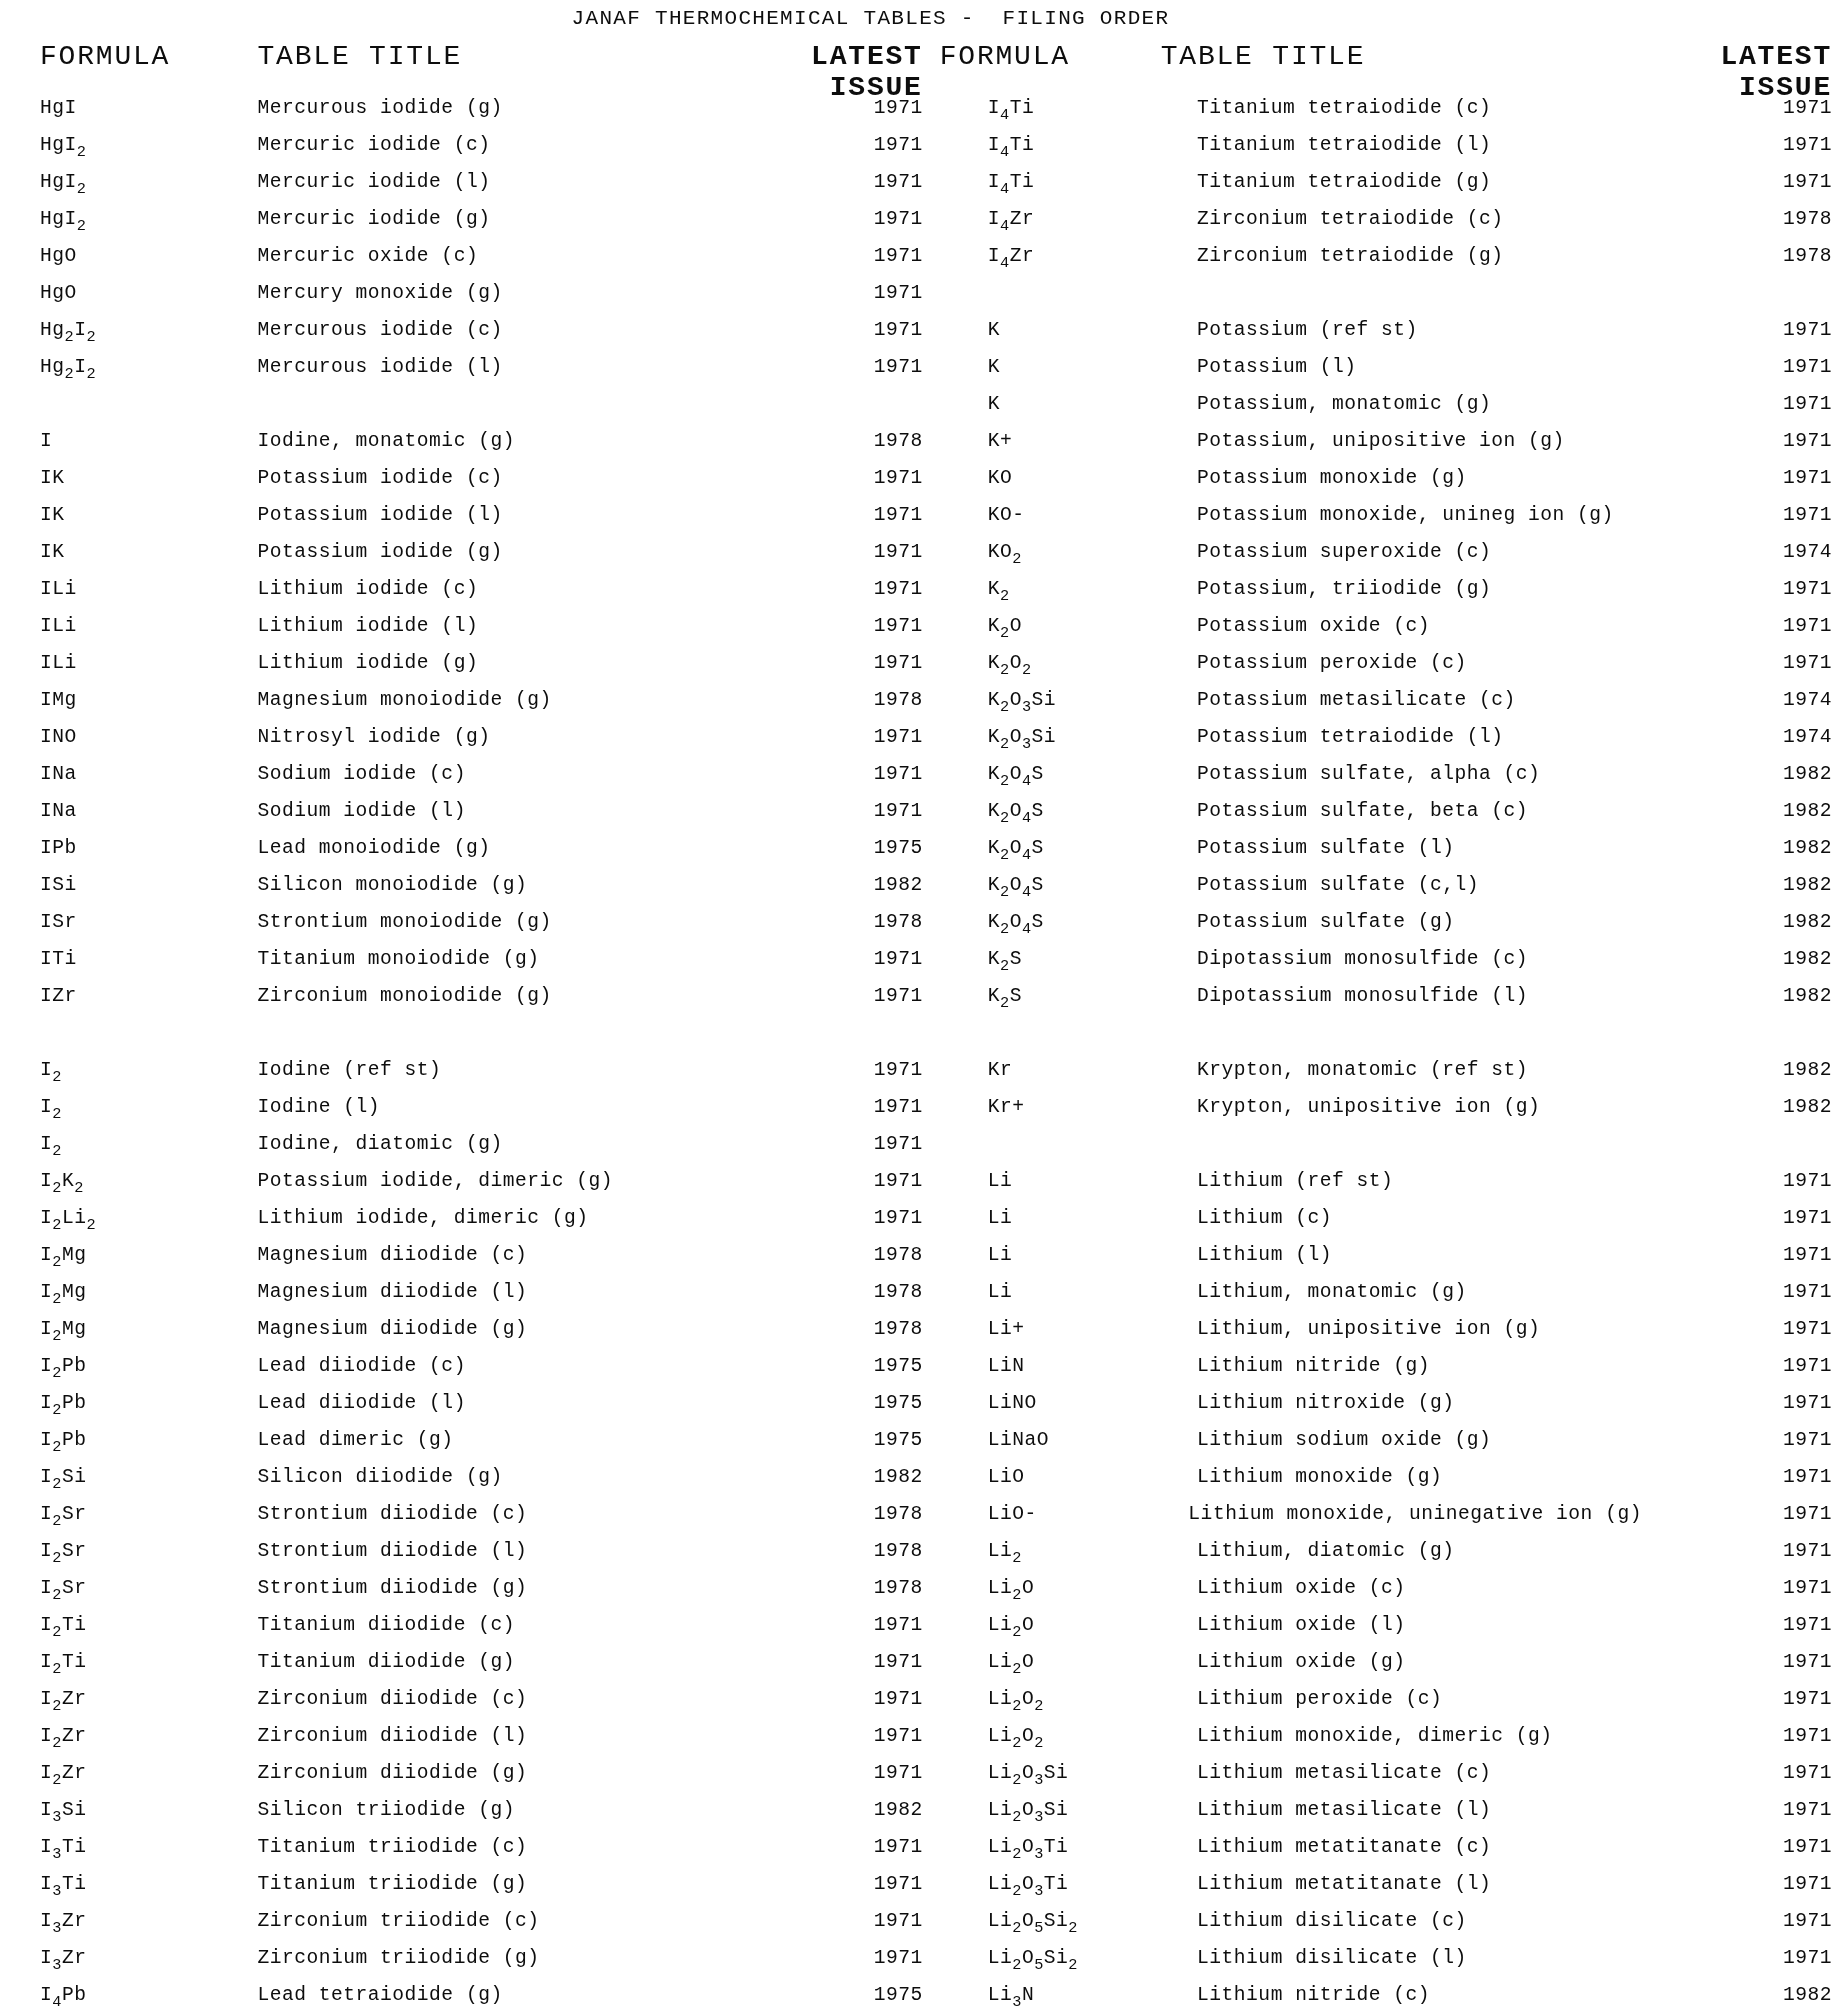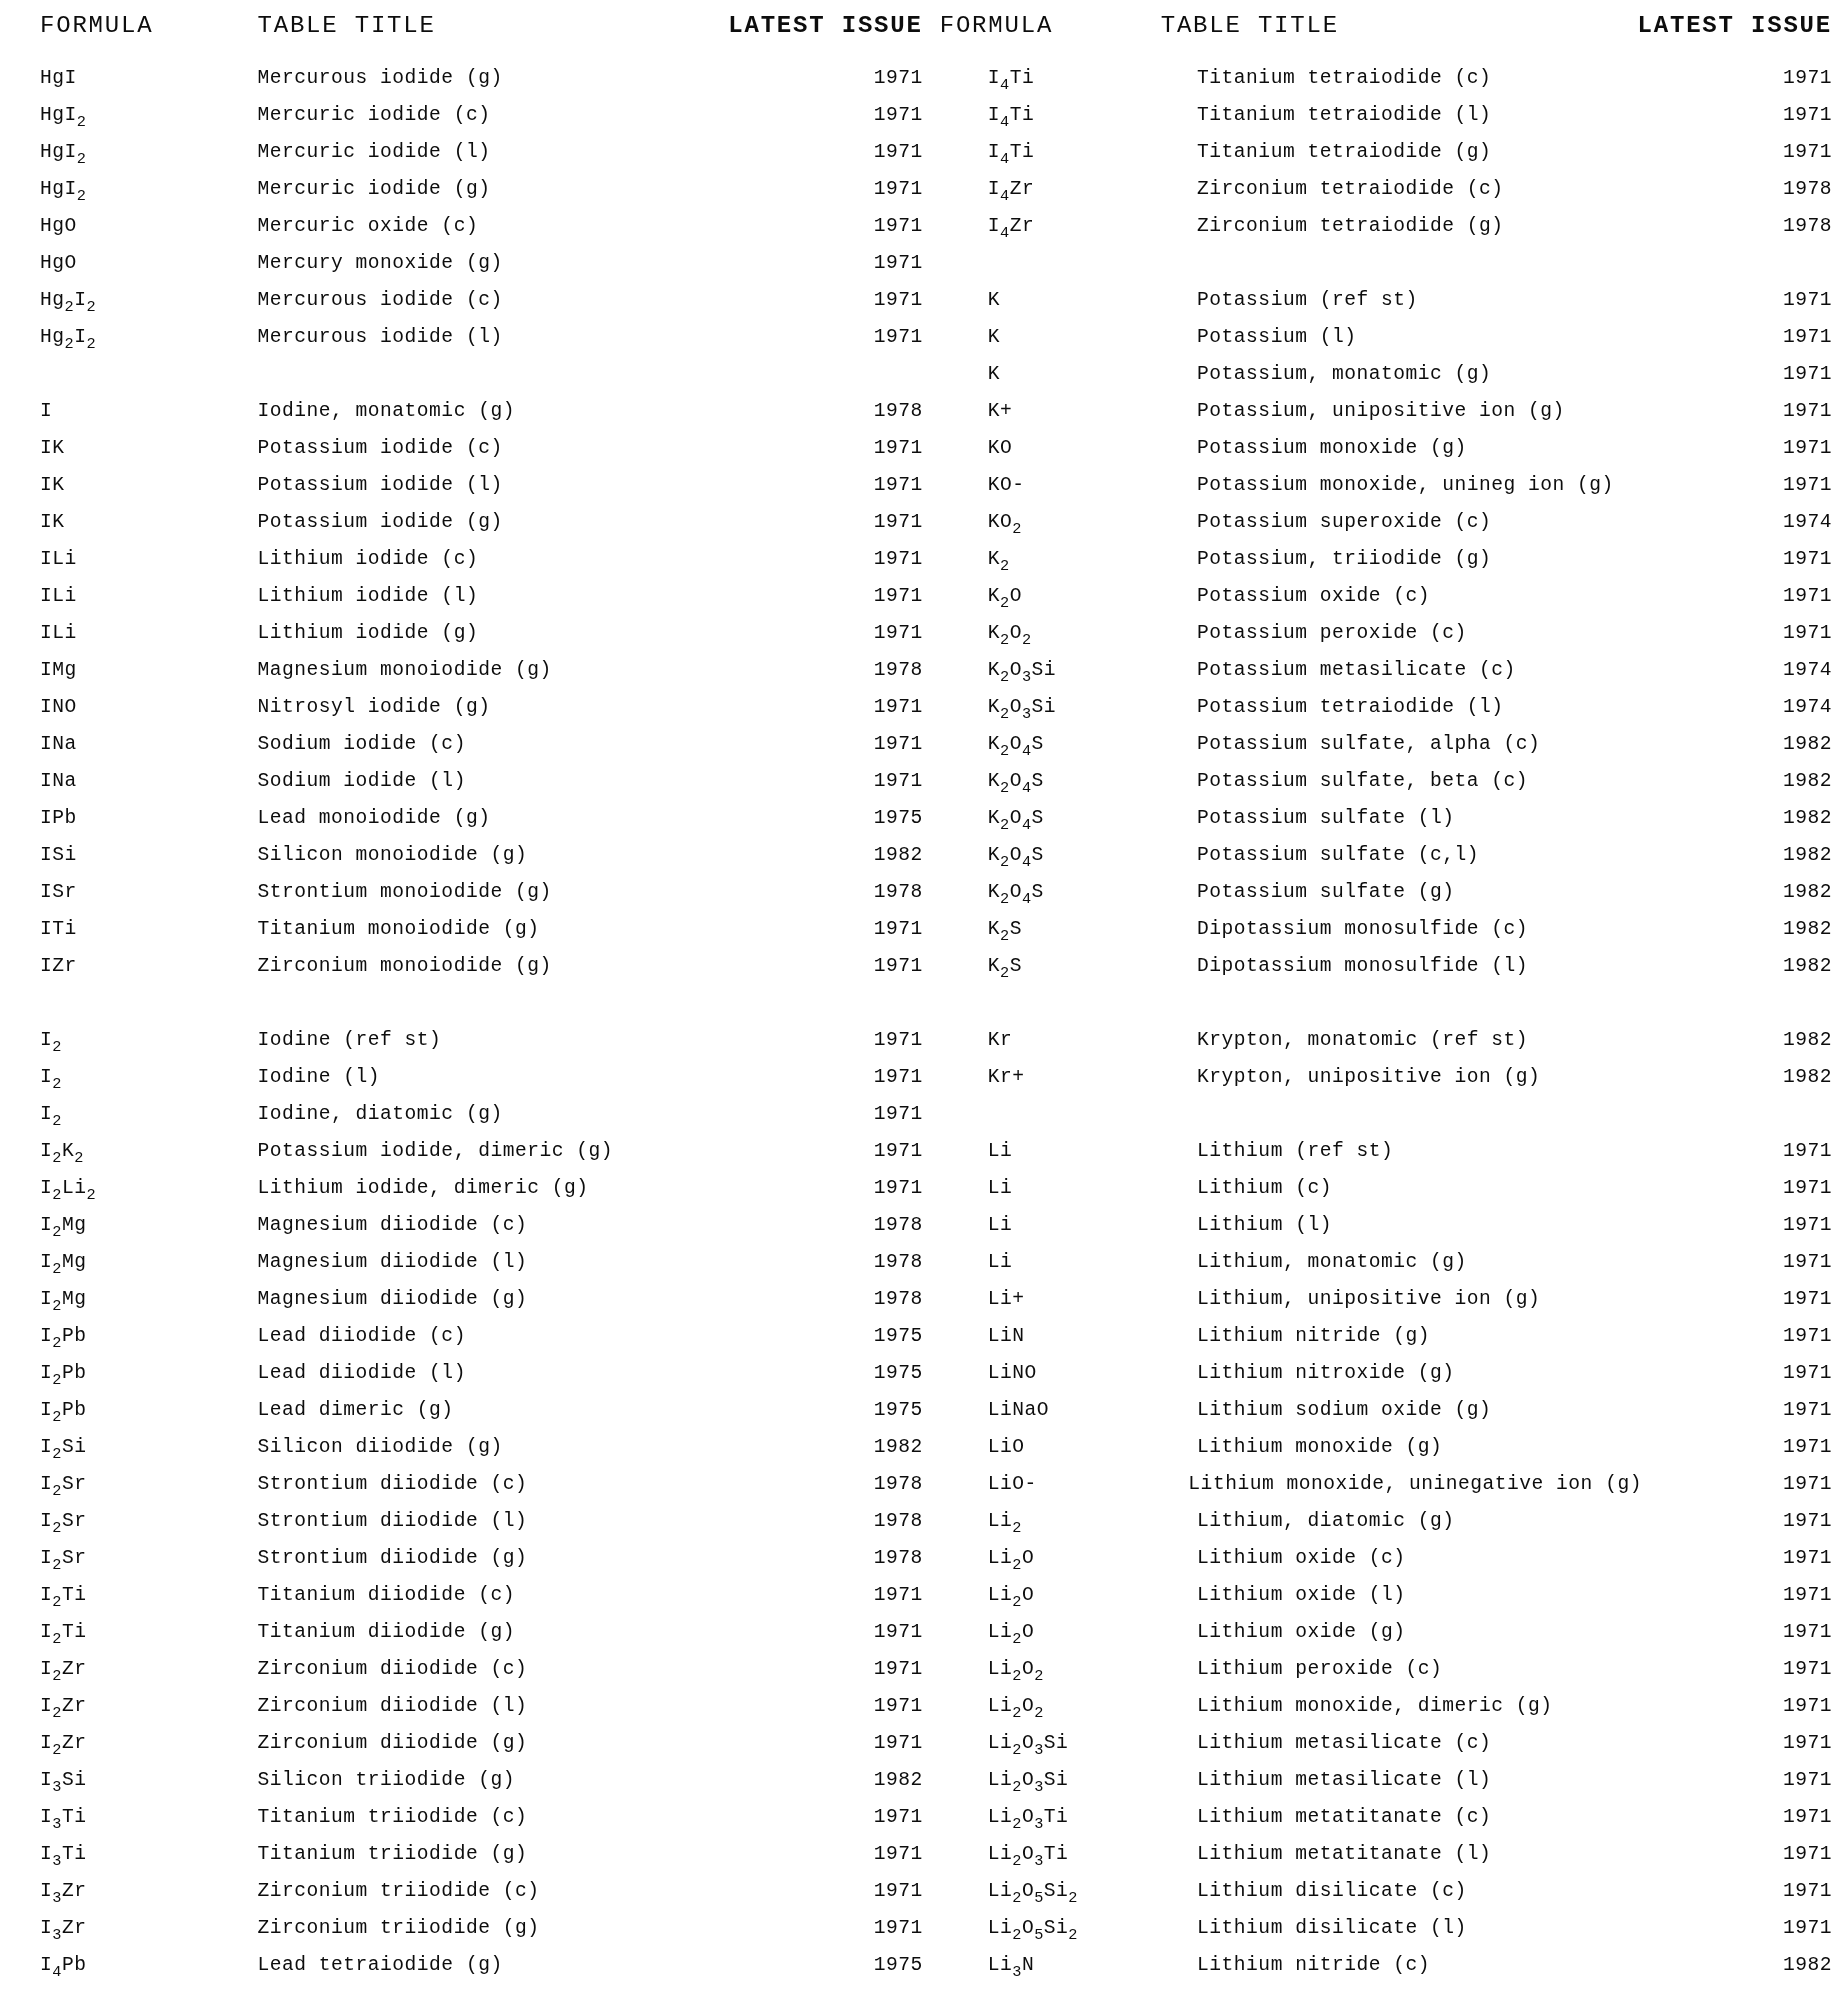--- a/index.html
+++ b/index.html
@@ -38,21 +38,21 @@
     margin-top: 11.7px;
   }
   .col {
     position: relative;
   }
   .col-left  { width: 933px; }
   .col-right { width: 899px; }
 
   .head-row {
     display: flex;
-    font-size: 24px;
+    font-size: 28px;
     letter-spacing: 1.8px;
     height: 37px;
     align-items: flex-start;
   }
   .h-formula { width: 250px; padding-left: 40px; box-sizing: border-box; }
   .h-title   { width: 455px; padding-left: 7.5px; box-sizing: border-box; }
   .h-issue   { width: 221px; text-align: right; box-sizing: border-box; padding-right: 3.3px; font-weight: bold;}
 
   .col-right .h-formula { width: 221px; padding-left: 6.7px; }
   .col-right .h-title   { width: 468px; padding-left: 6.7px; }
@@ -96,20 +96,21 @@
     font-size: 0.78em;
     vertical-align: -0.38em;
     line-height: 0;
   }
 </style>
 </head>
 <body>
 
 <div class="page">
 
+  <div class="doc-title">JANAF THERMOCHEMICAL TABLES -  FILING ORDER</div>
 
   <div class="columns">
 
     <div class="col col-left">
       <div class="head-row">
         <div class="h-formula">FORMULA</div>
         <div class="h-title">TABLE TITLE</div>
         <div class="h-issue">LATEST ISSUE</div>
       </div>
       <div class="rows" id="left-rows">

